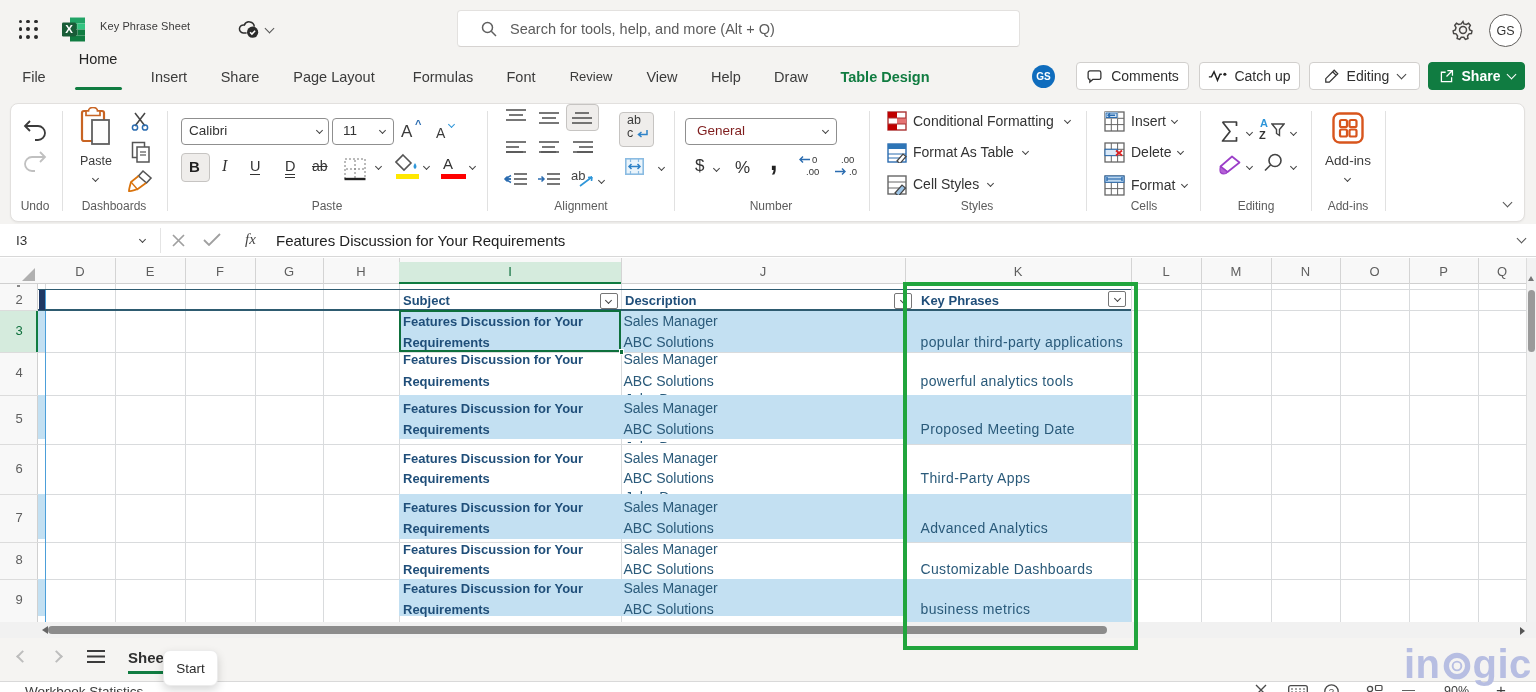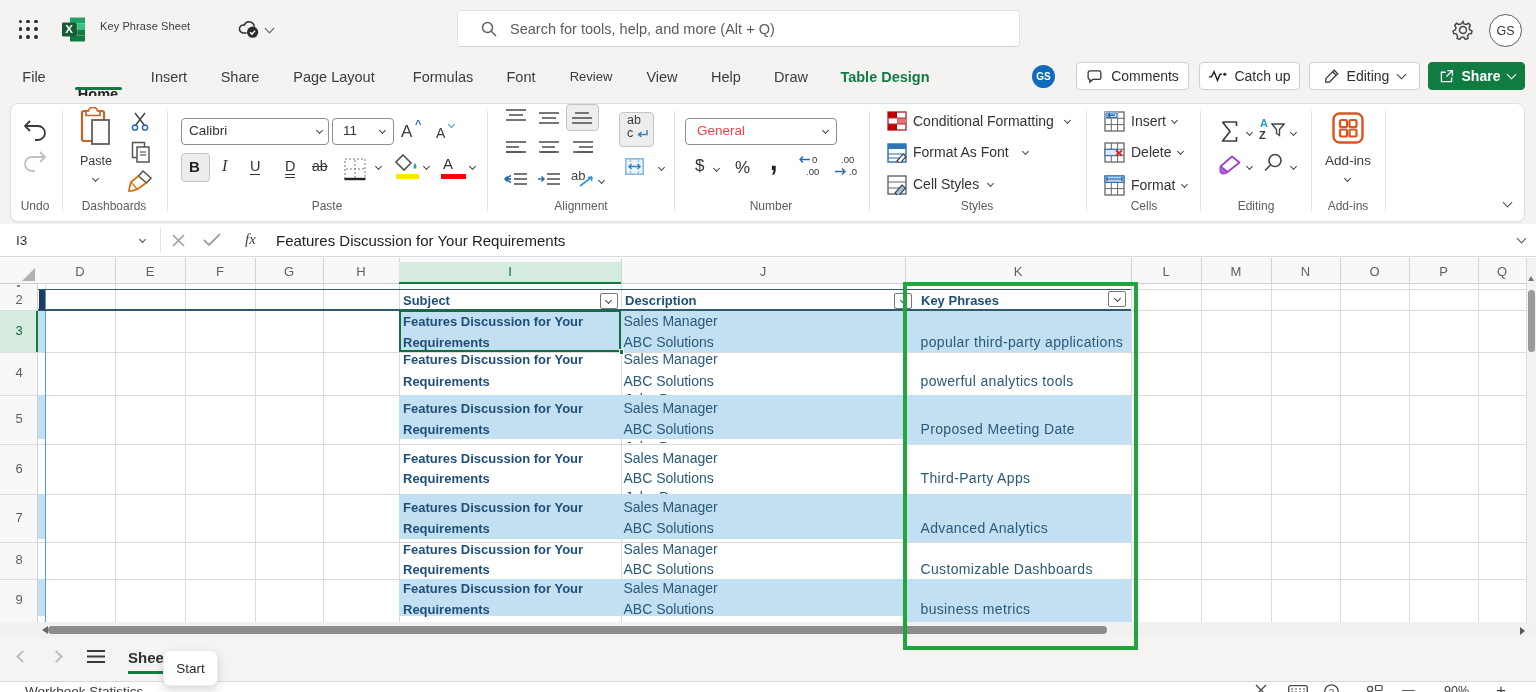--- a/index.html
+++ b/index.html
@@ -52,21 +52,21 @@
       <circle cx="6.5" cy="6.5" r="5" fill="none" stroke="#5f5f5f" stroke-width="1.5"></circle>
       <line x1="10.3" y1="10.3" x2="15" y2="15" stroke="#5f5f5f" stroke-width="1.5"></line>
     </svg>
 <div class="ab" style="left:510px;top:21px;font-size:14.5px;color:#5c5c5c">Search for tools, help, and more (Alt + Q)</div>
 <svg class="ab" style="left:1452px;top:19px" width="22" height="22" viewBox="0 0 24 24">
       <path fill="none" stroke="#484644" stroke-width="1.6" d="M12 8.2 a3.8 3.8 0 1 0 0 7.6 a3.8 3.8 0 1 0 0 -7.6 M12 2.8 l1 2.6 l2.8 .6 l2.3 -1.4 l1.9 2.3 l-1.4 2.4 l.8 2.7 l2.4 1 l-.6 2.9 l-2.7 .3 l-1.6 2.3 l.5 2.7 l-2.8 1 l-1.7 -2.2 h-2.8 l-1.7 2.2 l-2.8 -1 l.5 -2.7 l-1.6 -2.3 l-2.7 -.3 l-.6 -2.9 l2.4 -1 l.8 -2.7 l-1.4 -2.4 l1.9 -2.3 l2.3 1.4 l2.8 -.6 z"></path>
     </svg>
 <div class="ab" style="left:1489px;top:14px;width:33px;height:33px;border-radius:50%;background:#fff;border:1.5px solid #5f5d5b;display:flex;align-items:center;justify-content:center;font-size:12.5px;color:#333">GS</div>
 <div class="ab" style="left:0;top:57px;width:1536px;height:39px;background:#f4f3f1"></div>
 <div class="ab" style="left:34px;top:69px;transform:translateX(-50%);font-size:14.5px;color:#3b3b3b">File</div>
-<div class="ab" style="left:98px;top:86px;transform:translateX(-50%);font-size:14.5px;font-weight:bold;color:#252525">Home</div>
+<div class="ab" style="left:98px;top:51px;transform:translateX(-50%);font-size:14.5px;font-weight:normal;color:#252525">Home</div>
 <div class="ab" style="left:169px;top:69px;transform:translateX(-50%);font-size:14.5px;color:#3b3b3b">Insert</div>
 <div class="ab" style="left:240px;top:69px;transform:translateX(-50%);font-size:14.5px;color:#3b3b3b">Share</div>
 <div class="ab" style="left:334px;top:69px;transform:translateX(-50%);font-size:14.5px;color:#3b3b3b">Page Layout</div>
 <div class="ab" style="left:443px;top:69px;transform:translateX(-50%);font-size:14.5px;color:#3b3b3b">Formulas</div>
 <div class="ab" style="left:521px;top:69px;transform:translateX(-50%);font-size:14.5px;color:#3b3b3b">Font</div>
 <div class="ab" style="left:591px;top:69px;transform:translateX(-50%);font-size:13px;color:#3b3b3b">Review</div>
 <div class="ab" style="left:662px;top:69px;transform:translateX(-50%);font-size:14.5px;color:#3b3b3b">View</div>
 <div class="ab" style="left:726px;top:69px;transform:translateX(-50%);font-size:14.5px;color:#3b3b3b">Help</div>
 <div class="ab" style="left:791px;top:69px;transform:translateX(-50%);font-size:14.5px;color:#3b3b3b">Draw</div>
 <div class="ab" style="left:885px;top:69px;transform:translateX(-50%);font-size:14.5px;font-weight:bold;color:#107c41">Table Design</div>
@@ -237,21 +237,21 @@
 <svg class="ab" style="left:636px;top:129px" width="13" height="12" viewBox="0 0 13 12">
       <path d="M11 1 v4.5 h-8 M5.5 3 L2.5 5.5 l3 2.5" stroke="#2e82c8" stroke-width="1.5" fill="none"></path>
     </svg>
 <svg class="ab" style="left:625px;top:158px" width="19" height="17" viewBox="0 0 19 17">
 <rect x="0.8" y="0.8" width="17.4" height="15.4" fill="#eaf4fb" stroke="#8abbe2" stroke-width="1.6"></rect>
 <path d="M5.5 1 v3 M13.5 1 v3 M5.5 13 v3 M13.5 13 v3" stroke="#8abbe2" stroke-width="1.2"></path>
 <path d="M4 8.5 h11 M6.5 6 L4 8.5 l2.5 2.5 M12.5 6 L15 8.5 l-2.5 2.5" stroke="#2e82c8" stroke-width="1.5" fill="none"></path>
     </svg>
 <div class="chev sm ab" style="left:659px;top:165px"></div>
 <div class="ibox" style="left:685px;top:118px;width:152px;height:27px"></div>
-<div class="ab" style="left:697px;top:123px;font-size:13.5px;color:#ef4444">General</div>
+<div class="ab" style="left:697px;top:123px;font-size:13.5px;color:#7f1d1d">General</div>
 <div class="chev sm ab" style="left:823px;top:128px"></div>
 <div class="ab" style="left:695px;top:156px;font-size:17px;color:#333">$</div>
 <div class="chev sm ab" style="left:714px;top:166px"></div>
 <div class="ab" style="left:735px;top:158px;font-size:17px;color:#333">%</div>
 <div class="ab" style="left:770px;top:146px;font-size:27px;font-weight:bold;color:#222">,</div>
 <svg class="ab" style="left:798px;top:155px" width="26" height="22" viewBox="0 0 26 22">
 <text x="14" y="8" font-size="9.5" fill="#333" font-family="Liberation Sans">0</text>
 <text x="8" y="20" font-size="9.5" fill="#333" font-family="Liberation Sans">.00</text>
 <path d="M12 4.5 H2 M5 1.5 L2 4.5 l3 3" stroke="#2b6cb0" stroke-width="1.4" fill="none"></path>
     </svg>
@@ -270,21 +270,21 @@
     </svg>
 <div class="ab" style="left:913px;top:113px;font-size:14px;color:#333">Conditional Formatting</div>
 <div class="chev sm ab" style="left:1065px;top:118px"></div>
 <svg class="ab" style="left:887px;top:143px" width="20" height="20" viewBox="0 0 20 20">
 <rect x="1" y="1" width="18" height="18" fill="none" stroke="#2b6cb0" stroke-width="1.4"></rect>
 <rect x="1" y="1" width="18" height="5" fill="#2e75b6"></rect>
       <line x1="1" y1="11" x2="19" y2="11" stroke="#2b6cb0"></line>
       <line x1="1" y1="15" x2="19" y2="15" stroke="#2b6cb0"></line>
 <path d="M10 18 l6 -7 3 2.5 -6 7 z" fill="#fff" stroke="#444" stroke-width="1.2"></path>
     </svg>
-<div class="ab" style="left:913px;top:144px;font-size:14px;color:#333">Format As Font</div>
+<div class="ab" style="left:913px;top:144px;font-size:14px;color:#333">Format As Table</div>
 <div class="chev sm ab" style="left:1023px;top:149px"></div>
 <svg class="ab" style="left:887px;top:175px" width="20" height="20" viewBox="0 0 20 20">
 <rect x="1" y="1" width="18" height="18" fill="none" stroke="#666" stroke-width="1.4"></rect>
 <line x1="1" y1="7" x2="19" y2="7" stroke="#666"></line>
       <line x1="1" y1="13" x2="19" y2="13" stroke="#666"></line>
 <path d="M8 18 l7 -8 3.5 3 -7 8 z" fill="#9cc3e5" stroke="#444" stroke-width="1.2"></path>
     </svg>
 <div class="ab" style="left:913px;top:176px;font-size:14px;color:#333">Cell Styles</div>
 <div class="chev sm ab" style="left:988px;top:181px"></div>
 <svg class="ab" style="left:1104px;top:111px" width="21" height="21" viewBox="0 0 21 21">
@@ -554,13 +554,17 @@
       <text x="7.5" y="11" font-size="9.5" text-anchor="middle" fill="#4a4a4a" font-family="Liberation Sans">?</text>
     </svg>
 <svg class="ab" style="left:1365px;top:684px;z-index:35" width="18" height="14" viewBox="0 0 18 14">
       <circle cx="5" cy="5" r="2.6" fill="none" stroke="#4a4a4a" stroke-width="1.3"></circle>
       <path d="M1 13 a4.5 4.5 0 0 1 8 0" fill="none" stroke="#4a4a4a" stroke-width="1.3"></path>
       <rect x="10.5" y="1.5" width="6.5" height="5" rx="1" fill="none" stroke="#4a4a4a" stroke-width="1.2"></rect>
     </svg>
 <div class="ab" style="left:1402px;top:682px;font-size:13px;color:#4a4a4a;z-index:35">—</div>
 <div class="ab" style="left:1444px;top:684px;font-size:12.5px;color:#3f3f3f;z-index:35">90%</div>
 <div class="ab" style="left:1496px;top:681px;font-size:17px;color:#3f3f3f;z-index:35">+</div>
+<div class="ab" style="left:1404px;top:642px;z-index:32;font-size:40px;font-weight:bold;color:#b7bee2;letter-spacing:.5px;white-space:nowrap">in<svg width="30" height="30" viewBox="0 0 31 31" style="margin:0 1px;vertical-align:-3px">
+        <circle cx="15.5" cy="15.5" r="11" fill="none" stroke="#b7bee2" stroke-width="5.5"></circle>
+        <circle cx="15.5" cy="15.5" r="4.5" fill="none" stroke="#b7bee2" stroke-width="2"></circle>
+      </svg>gic</div>
 <div class="ab" style="left:903px;top:282px;width:235px;height:368px;border:4.5px solid #21a53d;z-index:50"></div>
 </div>
 </body></html>

